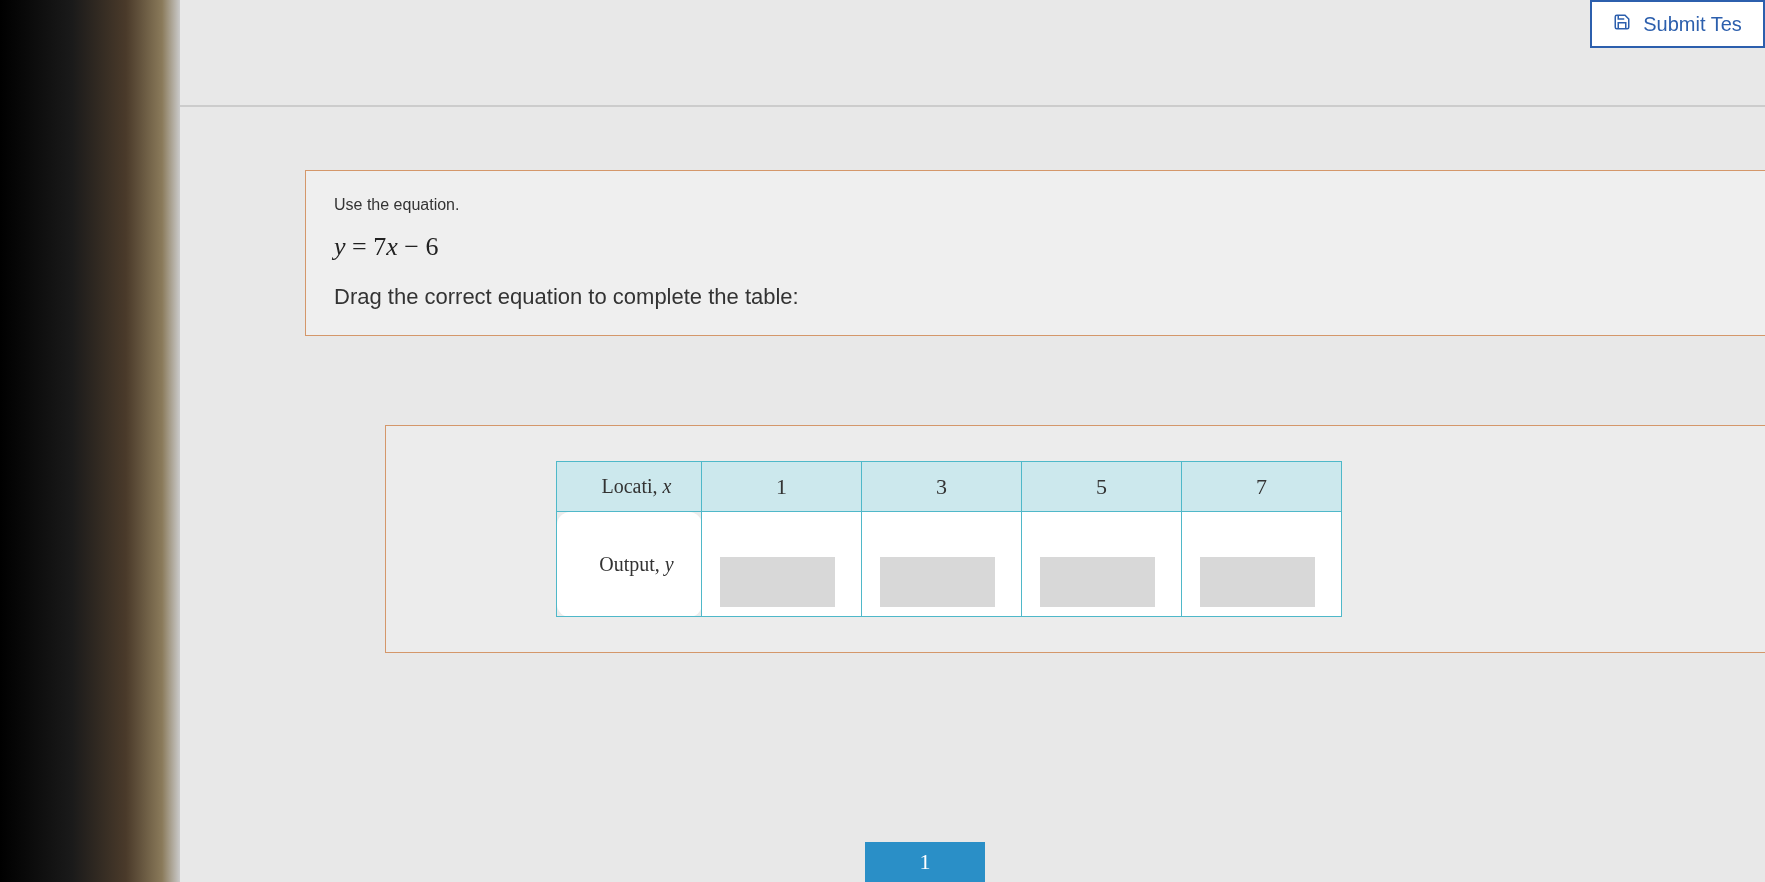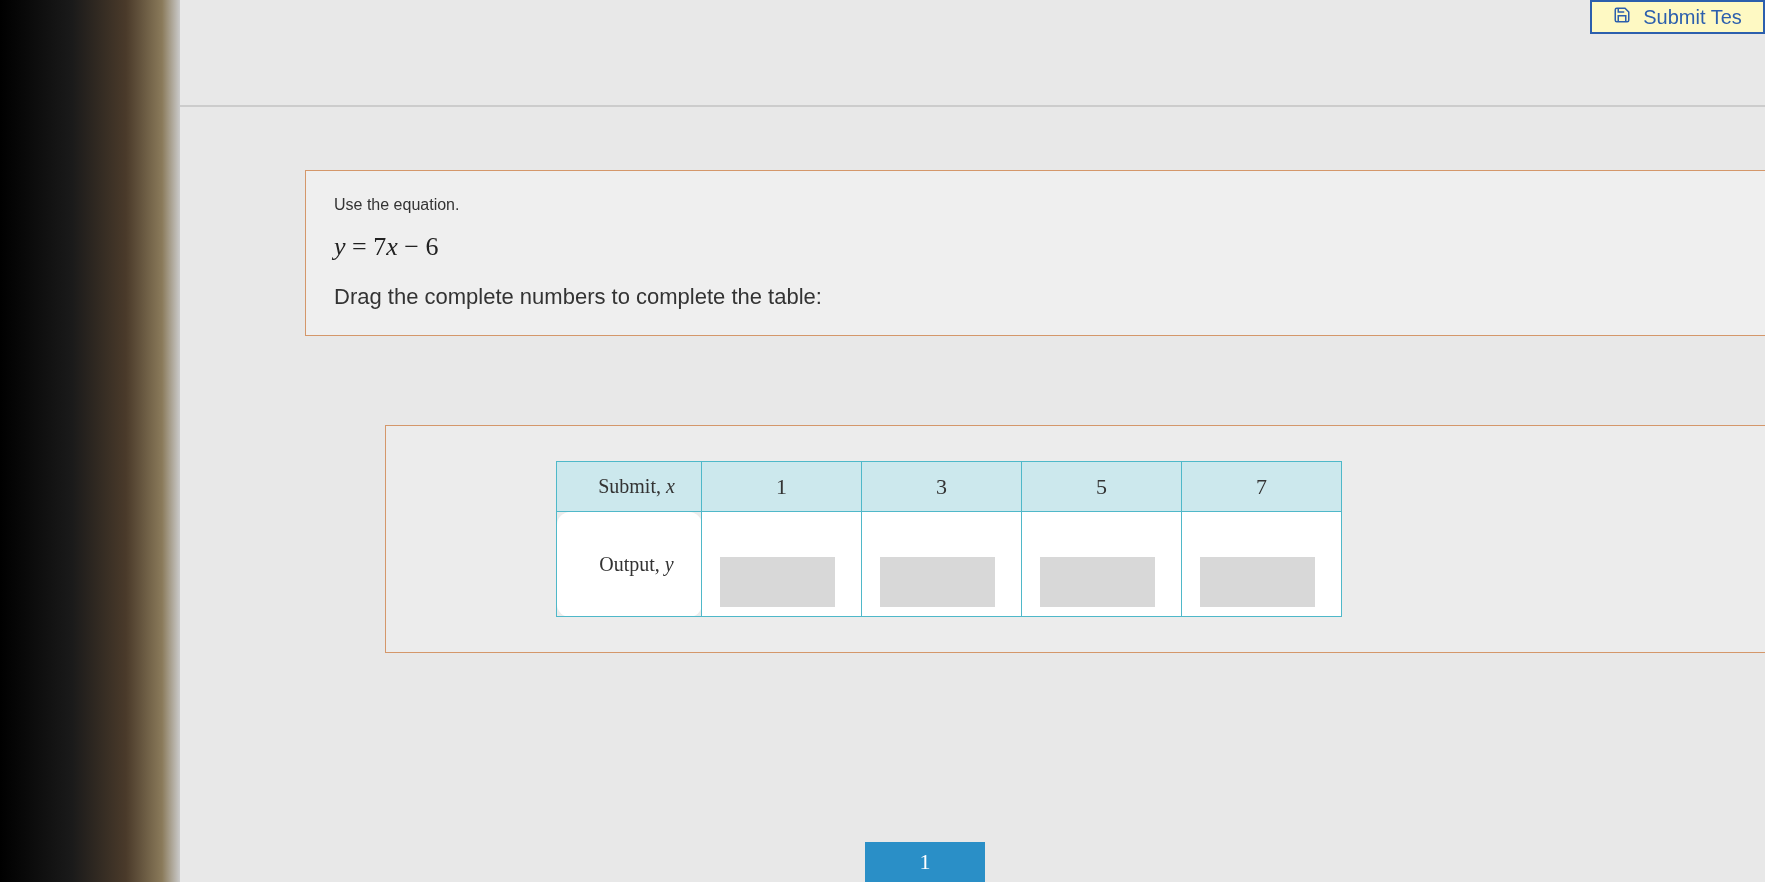--- a/index.html
+++ b/index.html
@@ -29,23 +29,23 @@
       top: 0;
       right: 0;
       height: 100%;
       background: #e8e8e8;
     }
     .submit-button {
       position: absolute;
       top: 0;
       right: 0;
       width: 175px;
-      height: 34px;
+      height: 48px;
       border: 2px solid #2c5fad;
-      background: #fef9c3;
+      background: #ffffff;
       color: #2c5fad;
       font-size: 20px;
       font-weight: 500;
       display: flex;
       align-items: center;
       justify-content: center;
       gap: 12px;
       cursor: pointer;
     }
     .submit-button svg {
@@ -204,29 +204,29 @@
     <span>Submit Tes</span>
   </div>
 
   <div class="divider"></div>
 
   <div class="question-box">
     <div class="question-line1">Use the equation.</div>
     <div class="equation">
       <span>y</span><span class="num"> = </span><span class="num">7</span><span>x</span><span class="num"> − </span><span class="num">6</span>
     </div>
-    <div class="question-line2">Drag the complete numbers to complete the table:</div>
+    <div class="question-line2">Drag the correct equation to complete the table:</div>
   </div>
 
   <div class="table-box">
     <table class="data-table">
       <tbody>
           <tr>
         <td class="header-cell">
-          <span>Submit, </span><span class="var">x</span>
+          <span>Locati, </span><span class="var">x</span>
         </td>
         <td class="input-cell">1</td>
         <td class="input-cell">3</td>
         <td class="input-cell">5</td>
         <td class="input-cell">7</td>
       </tr>
       <tr>
         <td class="output-header">
           <span>Output, </span><span class="var">y</span>
         </td>

